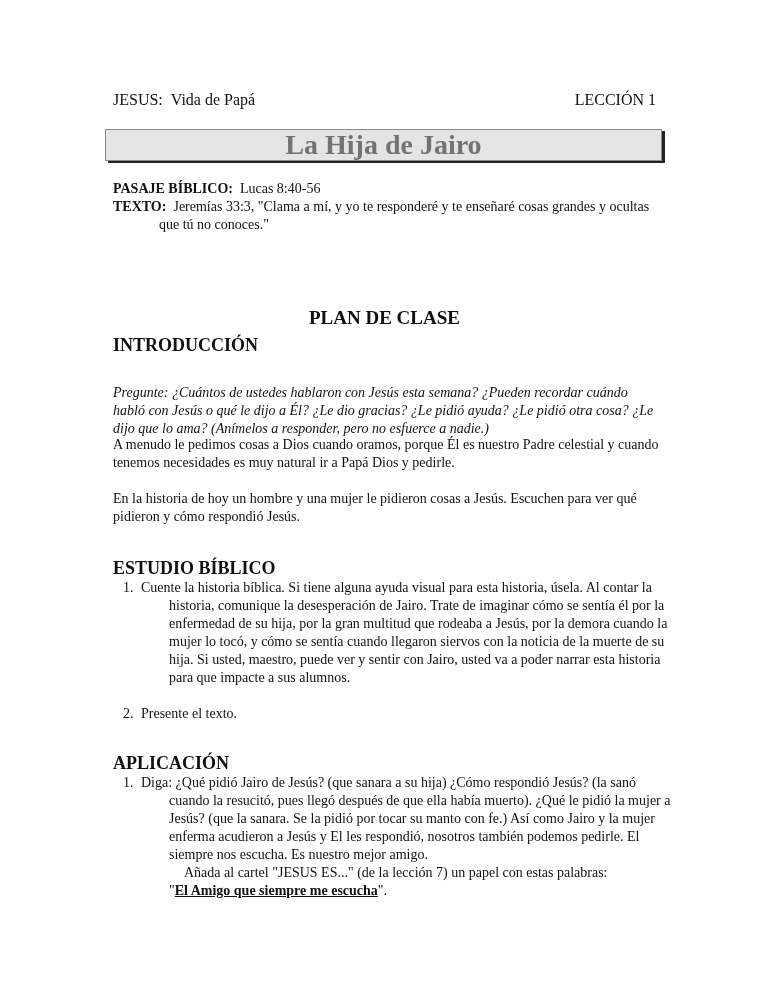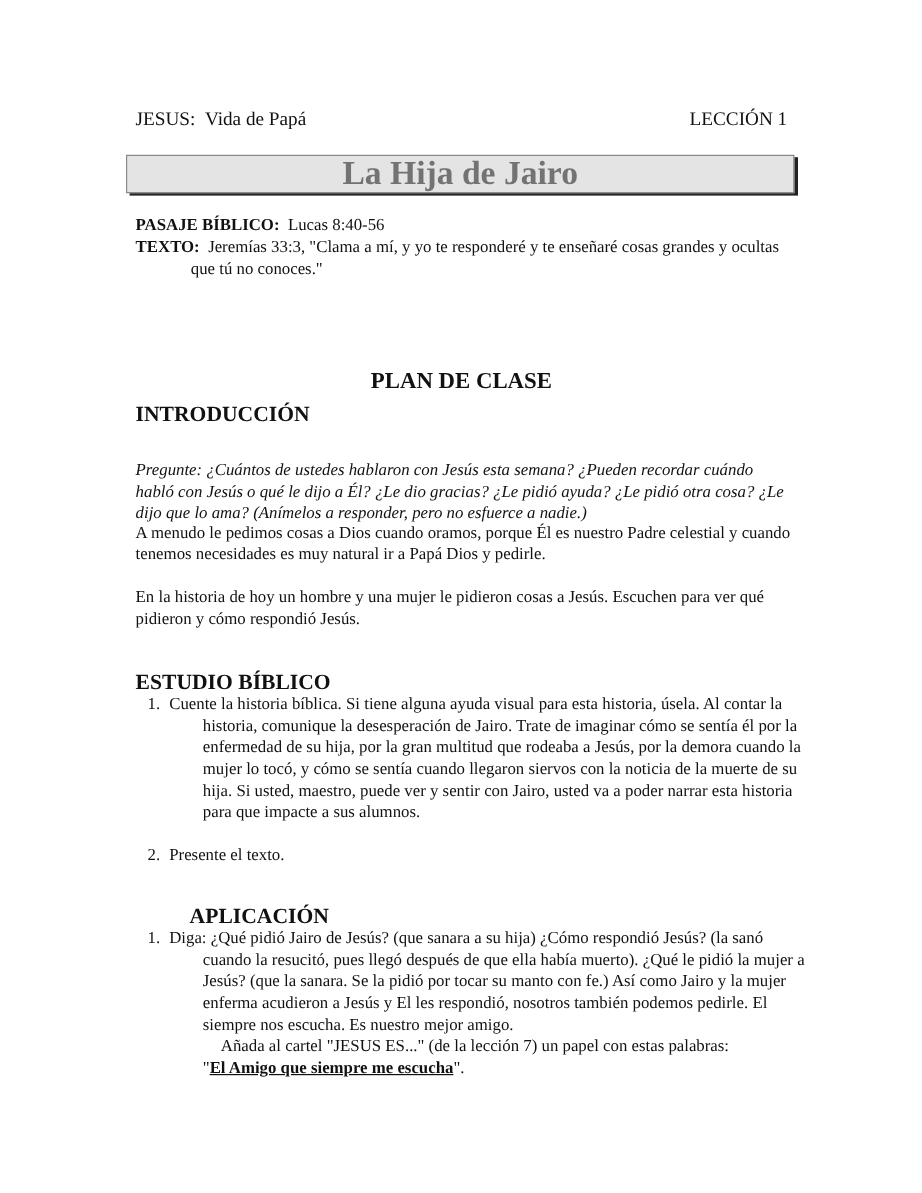--- a/index.html
+++ b/index.html
@@ -124,16 +124,16 @@
 
   <div class="section-heading" style="top:335px;">INTRODUCCIÓN</div>
   <div class="para" style="top:384px;font-style:italic;">Pregunte:  ¿Cuántos de ustedes hablaron con Jesús esta semana?  ¿Pueden recordar cuándo habló con Jesús o qué le dijo a Él?  ¿Le dio gracias?  ¿Le pidió ayuda?  ¿Le pidió otra cosa?  ¿Le dijo que lo ama?  (Anímelos a responder, pero no esfuerce a nadie.)</div>
   <div class="para" style="top:436px;">A menudo le pedimos cosas a Dios cuando oramos, porque Él es nuestro Padre celestial y cuando tenemos necesidades es muy natural ir a Papá Dios y pedirle.</div>
   <div class="para" style="top:490px;">En la historia de hoy un hombre y una mujer le pidieron cosas a Jesús.  Escuchen para ver qué pidieron y cómo respondió Jesús.</div>
 
   <div class="section-heading" style="top:558px;text-align:right;">ESTUDIO BÍBLICO</div>
   <div class="item" style="top:579px;"><span class="num">1.</span><span>Cuente la historia bíblica.  Si tiene alguna ayuda visual para esta historia, úsela.  Al contar la historia, comunique la desesperación de Jairo.  Trate de imaginar cómo se sentía él por la enfermedad de su hija, por la gran multitud que rodeaba a Jesús, por la demora cuando la mujer lo tocó, y cómo se sentía cuando llegaron siervos con la noticia de la muerte de su hija.  Si usted, maestro, puede ver y sentir con Jairo, usted va a poder narrar esta historia para que impacte a sus alumnos.</span></div>
   <div class="item" style="top:705px;"><span class="num">2.</span><span>Presente el texto.</span></div>
 
-  <div class="section-heading" style="top:753px;margin-left:45px;">APLICACIÓN</div>
+  <div class="section-heading" style="top:753px;">APLICACIÓN</div>
   <div class="item" style="top:774px;"><span class="num">1.</span><span>Diga:  ¿Qué pidió Jairo de Jesús?  (que sanara a su hija)  ¿Cómo respondió Jesús?  (la sanó cuando la resucitó, pues llegó después de que ella había muerto).  ¿Qué le pidió la mujer a Jesús?  (que la sanara.  Se la pidió por tocar su manto con fe.)  Así como Jairo y la mujer enferma acudieron a Jesús y El les respondió, nosotros también podemos pedirle.  El siempre nos escucha.  Es nuestro mejor amigo.</span><span class="subline"><span>Añada al cartel "JESUS ES..." (de la lección 7) un papel con estas palabras:</span></span><span style="display:block;text-indent:0;"><span>"</span><b>El Amigo que siempre me escucha</b><span>".</span></span></div>
 
 </div>
 
 </body></html>

